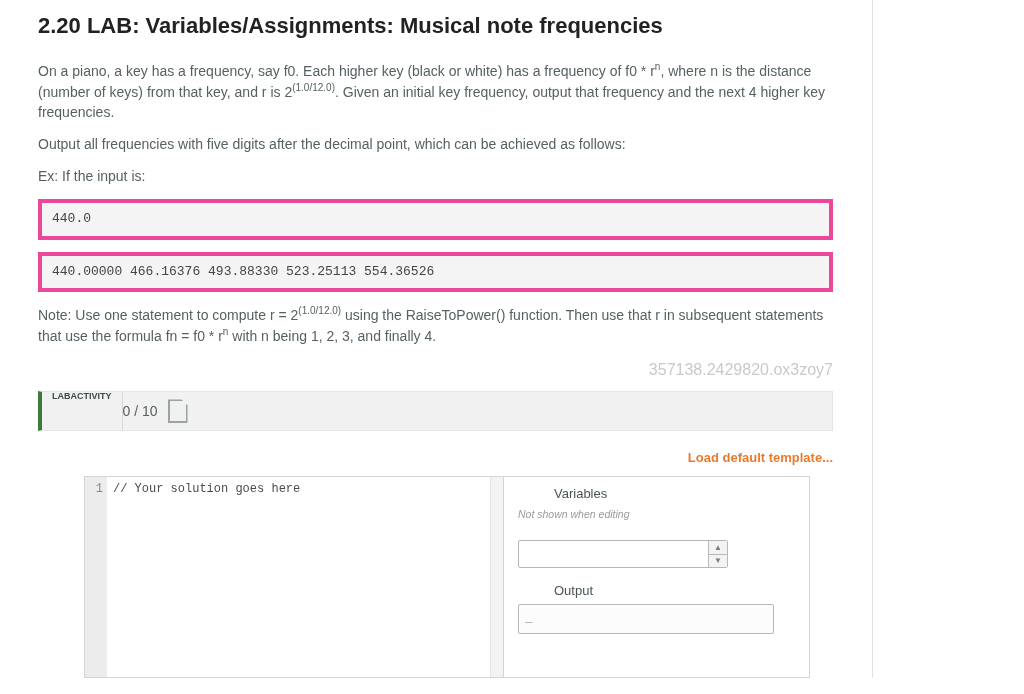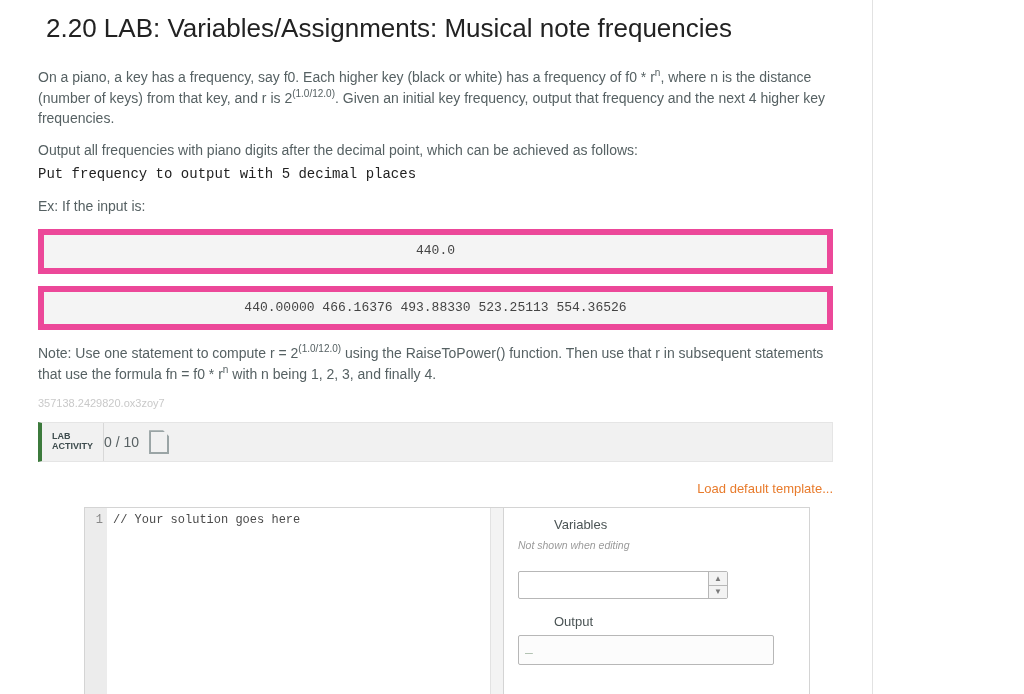--- a/index.html
+++ b/index.html
@@ -22,47 +22,47 @@
     top: 0;
     bottom: 0;
     left: 872px;
     border-left: 1px solid #e2e2e2;
     height: 694px;
   }
   .content {
     width: 795px;
   }
   h1.title {
-    font-size: 26px;
-    font-weight: 400;
+    font-size: 22px;
+    font-weight: 700;
     color: #222;
-    margin: 0 0 18px 8px;
+    margin: 0 0 18px 0;
   }
   p, .para {
     color: #566163;
     margin: 0 0 12px 0;
   }
   code.mono, .mono {
     font-family: "Courier New", monospace;
     color: #222;
   }
   .codeblock {
     font-family: "Courier New", monospace;
     background: #f4f4f4;
-    border: 6px solid #ec4899;
+    border: 4px solid #ec4899;
     padding: 7px 10px;
     margin: 6px 0 12px 0;
     color: #444;
     font-size: 13px;
-    text-align: center;
   }
   .tiny-id {
-    font-size: 11px;
+    font-size: 16px;
     color: #c9c9c9;
     margin-bottom: 10px;
+    text-align: right;
   }
   sup { font-size: 10px; }
 
   
   .lab-bar {
     display: flex;
     align-items: center;
     background: #f1f1f1;
     border: 1px solid #e5e5e5;
     border-left: 4px solid #3c7a3c;
@@ -72,21 +72,21 @@
   }
   .lab-badge {
     font-size: 9px;
     font-weight: 700;
     color: #3c4a4c;
     line-height: 1.1;
     padding: 0 10px;
     border-right: 1px solid #d8d8d8;
     height: 100%;
     display: flex;
-    flex-direction: column;
+    flex-direction: row;
     justify-content: center;
   }
   .lab-title {
     padding-left: 12px;
     color: #586163;
     font-size: 14px;
     flex: 1;
   }
   .lab-score {
     color: #586163;
@@ -101,20 +101,21 @@
     clip-path: polygon(0 0, 70% 0, 100% 25%, 100% 100%, 0 100%);
     position: relative;
   }
 
   .load-template {
     text-align: right;
     color: #e87b2c;
     font-size: 13px;
     margin-bottom: 8px;
     padding-right: 0;
+    font-weight: bold;
   }
 
   
   .editor-wrap {
     margin-left: 46px;
   }
   .editor-row {
     display: flex;
     gap: 0;
   }
@@ -216,22 +217,21 @@
 <div class="page">
   <div class="right-rule"></div>
   <div class="content">
 
     <h1 class="title">2.20 LAB: Variables/Assignments: Musical note frequencies</h1>
 
     <p class="para">
       <span>On a piano, a key has a frequency, say f0. Each higher key (black or white) has a frequency of f0 * r</span><sup>n</sup><span>, where n is the distance (number of keys) from that key, and r is 2</span><sup>(1.0/12.0)</sup><span>. Given an initial key frequency, output that frequency and the next 4 higher key frequencies.</span>
     </p>
 
-    <p class="para">Output all frequencies with piano digits after the decimal point, which can be achieved as follows:</p>
-    <div class="mono" style="margin:-8px 0 12px 0; color:#222;">Put frequency to output with 5 decimal places</div>
+    <p class="para">Output all frequencies with five digits after the decimal point, which can be achieved as follows:</p>
 
     <p class="para">Ex: If the input is:</p>
 
     <div class="codeblock">440.0</div>
 
 
     <div class="codeblock">440.00000 466.16376 493.88330 523.25113 554.36526</div>
 
     <p class="para">
       <span>Note: Use one statement to compute r = 2</span><sup>(1.0/12.0)</sup><span> using the RaiseToPower() function. Then use that r in subsequent statements that use the formula fn = f0 * r</span><sup>n</sup><span> with n being 1, 2, 3, and finally 4.</span>

